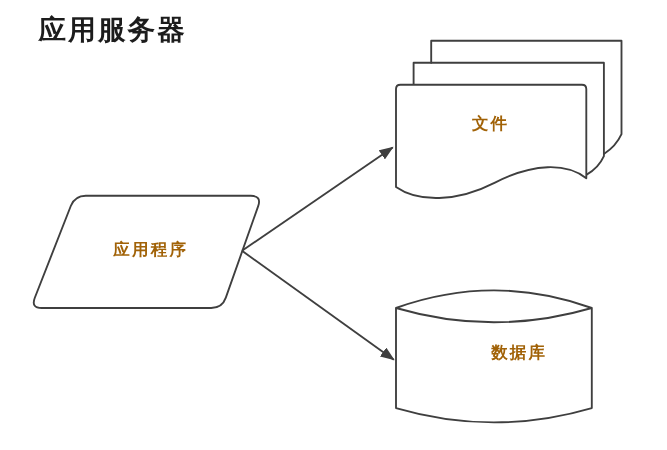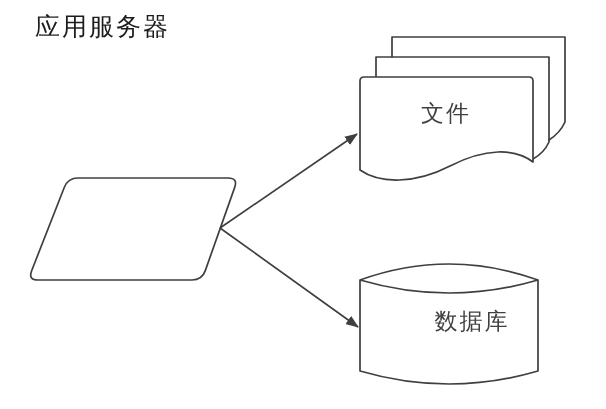--- a/index.html
+++ b/index.html
@@ -7,41 +7,42 @@
     padding: 0;
     background: #ffffff;
   }
   .stage {
     position: relative;
     width: 606px;
     height: 409px;
     background: #ffffff;
     font-family: "Liberation Sans", "DejaVu Sans", sans-serif;
     overflow: hidden;
+    font-weight: bold;
   }
   .stage svg {
     position: absolute;
     left: 0;
     top: 0;
   }
   .diagram-title {
     position: absolute;
     left: 35px;
     top: 10px;
     font-size: 25px;
     letter-spacing: 2px;
     color: #1c1c1c;
     white-space: nowrap;
   }
   .node-label {
     position: absolute;
     transform: translate(-50%, -50%);
-    font-size: 23px;
+    font-size: 15px;
     letter-spacing: 2px;
-    color: #404040;
+    color: #a16207;
     white-space: nowrap;
   }
   .label-application { left: 137px; top: 227px; }
   .label-files       { left: 446px; top: 113px; }
   .label-database    { left: 472px; top: 321px; }
 </style>
 </head>
 <body>
 
 <div class="stage">
@@ -72,18 +73,19 @@
 
     <g fill="none" stroke="#3f3f3f" stroke-width="1.7" stroke-linejoin="round">
       <path fill="#ffffff" d="M 360 280 Q 449 248 538 280 L 538 371 Q 449 397 360 371 Z"></path>
       <path d="M 360 280 Q 449 306 538 280"></path>
     </g>
 
     <line x1="220" y1="228" x2="357" y2="134" stroke="#3f3f3f" stroke-width="1.7" marker-end="url(#arrowhead)"></line>
     <line x1="220" y1="228" x2="358" y2="327" stroke="#3f3f3f" stroke-width="1.7" marker-end="url(#arrowhead)"></line>
   </svg>
 
+  <div class="node-label label-application">应用程序</div>
 
   <div class="node-label label-files">文件</div>
 
   <div class="node-label label-database">数据库</div>
 
 </div>
 
 </body></html>

